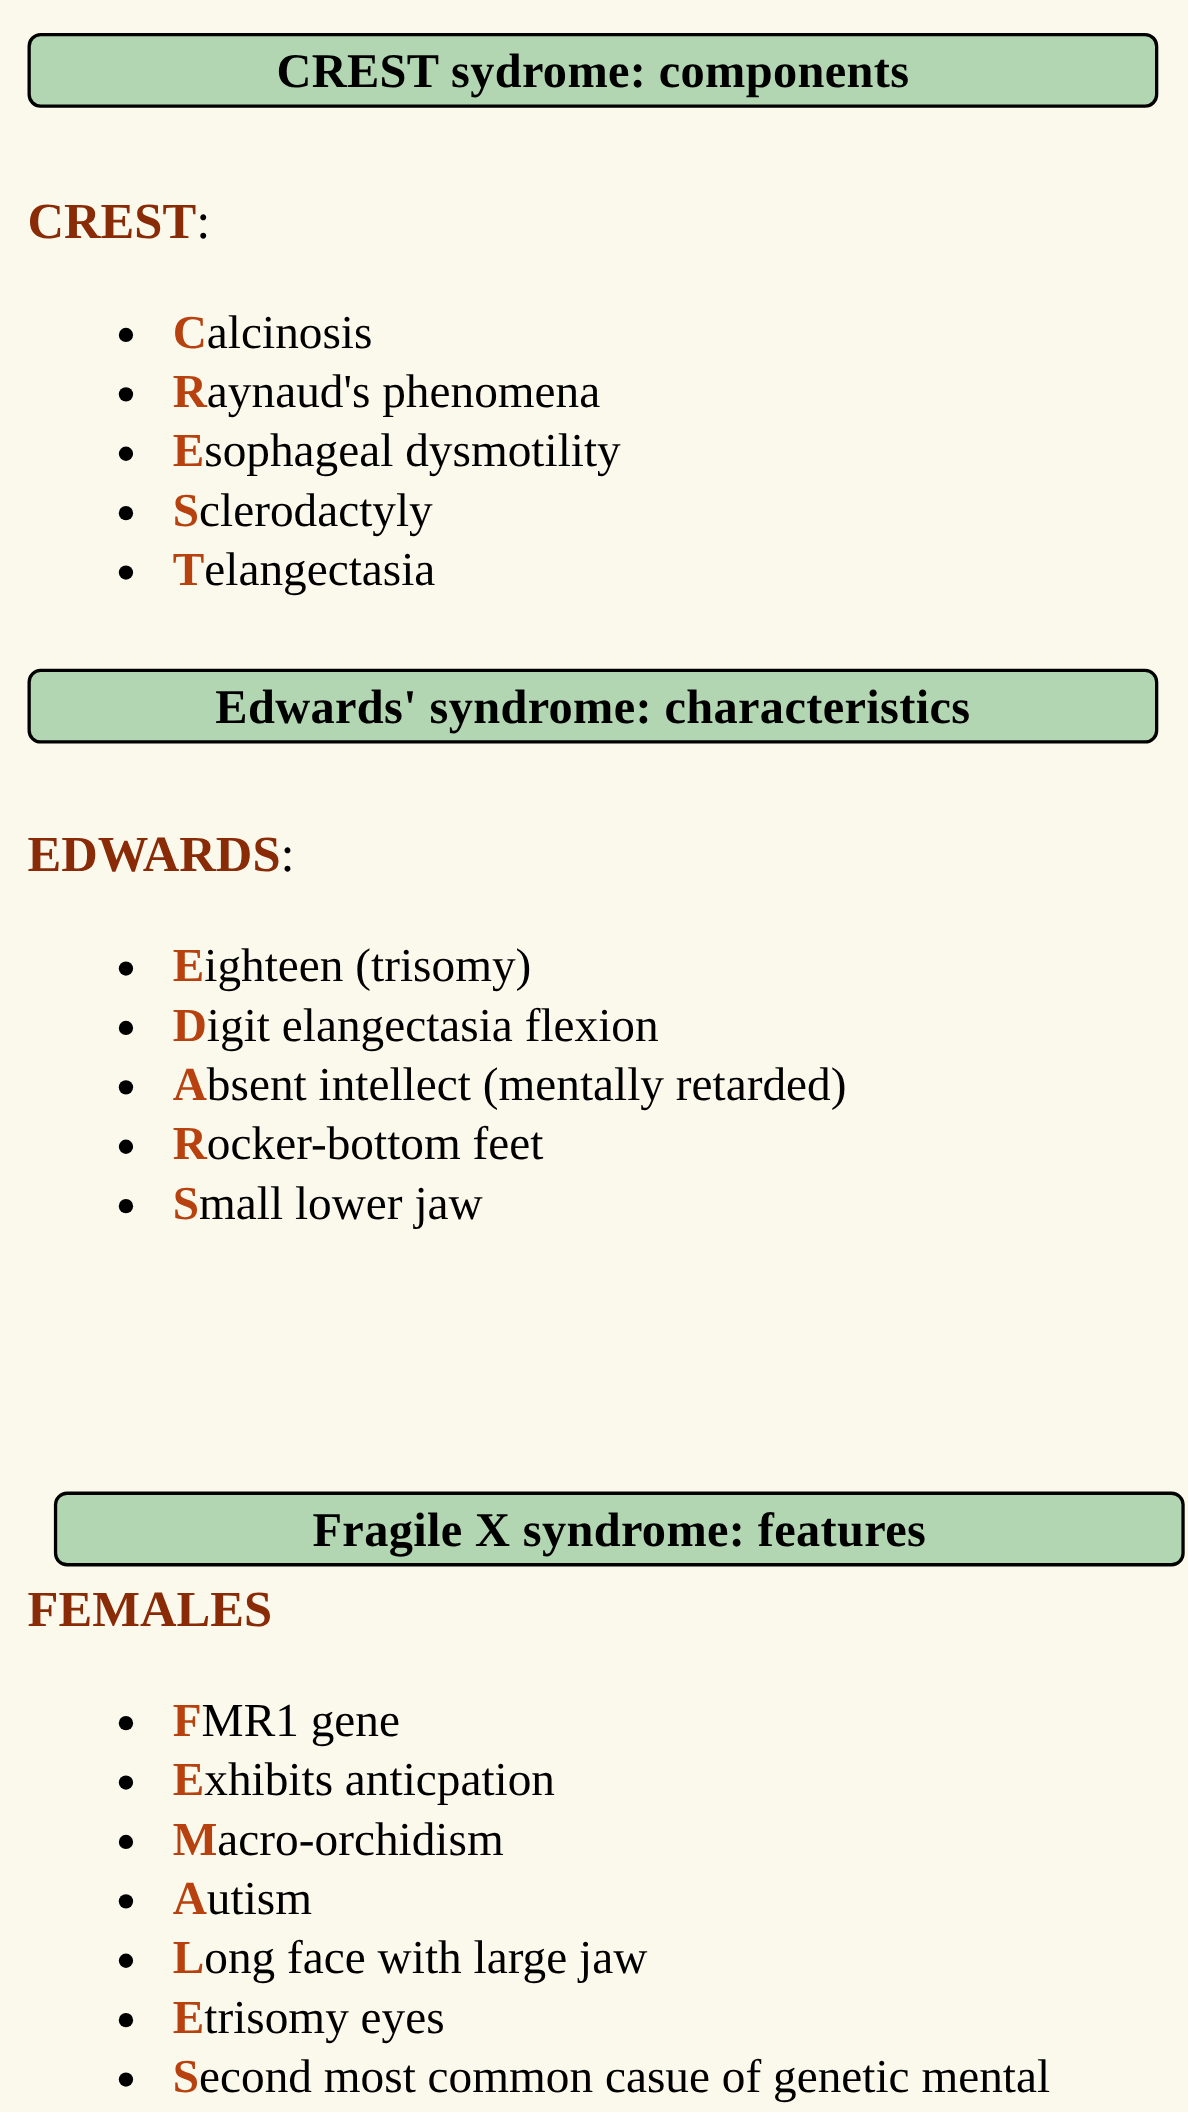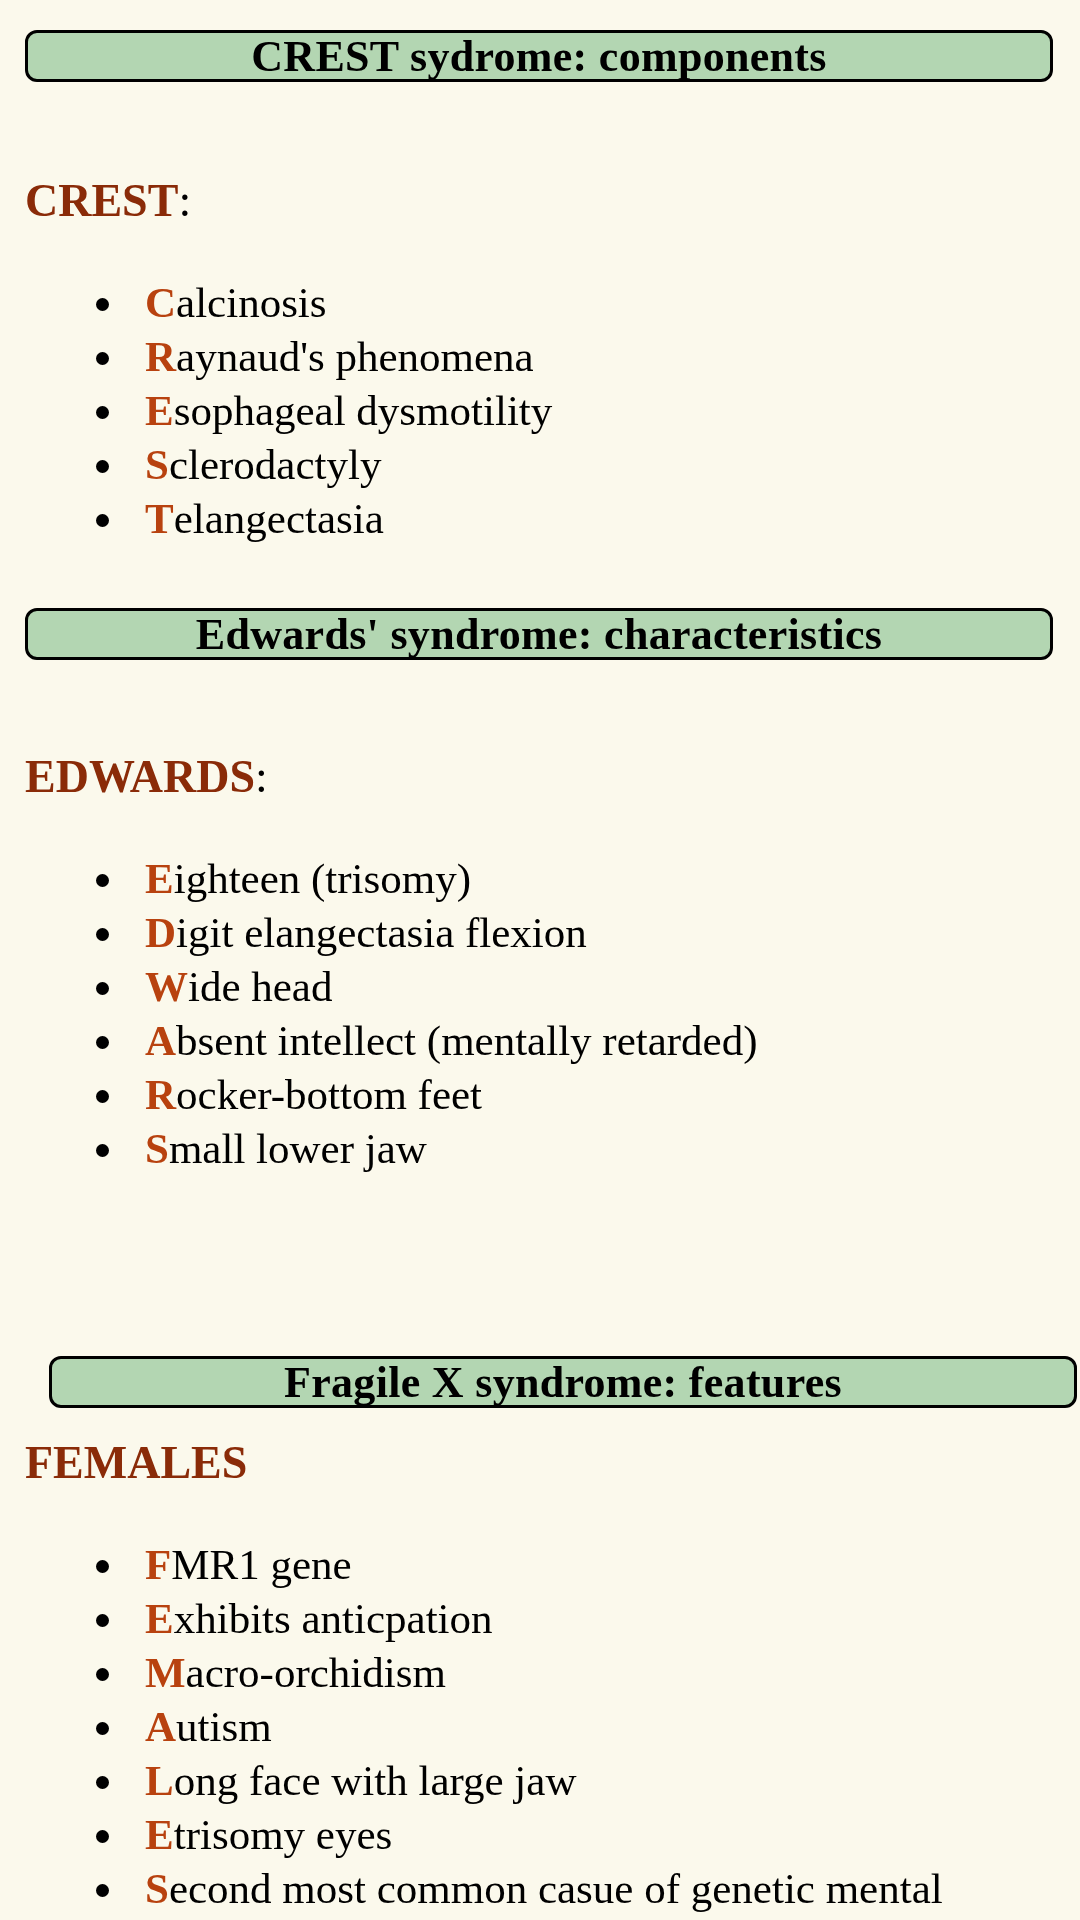--- a/index.html
+++ b/index.html
@@ -12,21 +12,21 @@
     overflow: hidden;
     background: #FBF9EC;
     font-family: "Liberation Serif", "DejaVu Serif", serif;
     color: #000;
     position: relative;
   }
   .section-box {
     position: absolute;
     left: 25px;
     width: 1028px;
-    height: 52px;
+    height: 68px;
     box-sizing: border-box;
     border: 3px solid #000;
     border-radius: 12px;
     background: #B3D6B2;
     display: flex;
     align-items: center;
     justify-content: center;
     font-weight: bold;
     font-size: 44px;
     letter-spacing: 0.3px;
@@ -38,21 +38,21 @@
     font-weight: bold;
     color: #8A2B08;
     line-height: 1;
   }
   .mnemonic .colon {
     font-weight: normal;
     color: #000;
   }
   ul.items {
     position: absolute;
-    left: 0;
+    left: 12px;
     margin: 0;
     padding: 0;
     list-style: none;
   }
   ul.items li {
     position: relative;
     height: 54px;
     line-height: 54px;
     font-size: 43px;
     padding-left: 145px;
@@ -91,21 +91,20 @@
 
 <div class="section-box" style="top:608px;text-align:right;">
   <span>Edwards' syndrome: characteristics</span>
 </div>
 <div class="mnemonic" style="top:754px;">
   <span>EDWARDS</span><span class="colon">:</span>
 </div>
 <ul class="items" style="top:852px;">
   <li><span class="bullet"></span><span class="initial">E</span><span>ighteen (trisomy)</span></li>
   <li><span class="bullet"></span><span class="initial">D</span><span>igit elangectasia flexion</span></li>
-  <li><span class="bullet"></span><span class="initial">W</span><span>ide head</span></li>
   <li><span class="bullet"></span><span class="initial">A</span><span>bsent intellect (mentally retarded)</span></li>
   <li><span class="bullet"></span><span class="initial">R</span><span>ocker-bottom feet</span></li>
   <li><span class="bullet"></span><span class="initial">S</span><span>mall lower jaw</span></li>
 </ul>
 
 <div class="section-box" style="top:1356px;margin-left:24px;">
   <span>Fragile X syndrome: features</span>
 </div>
 <div class="mnemonic" style="top:1440px;">
   <span>FEMALES</span><span class="colon"></span>

